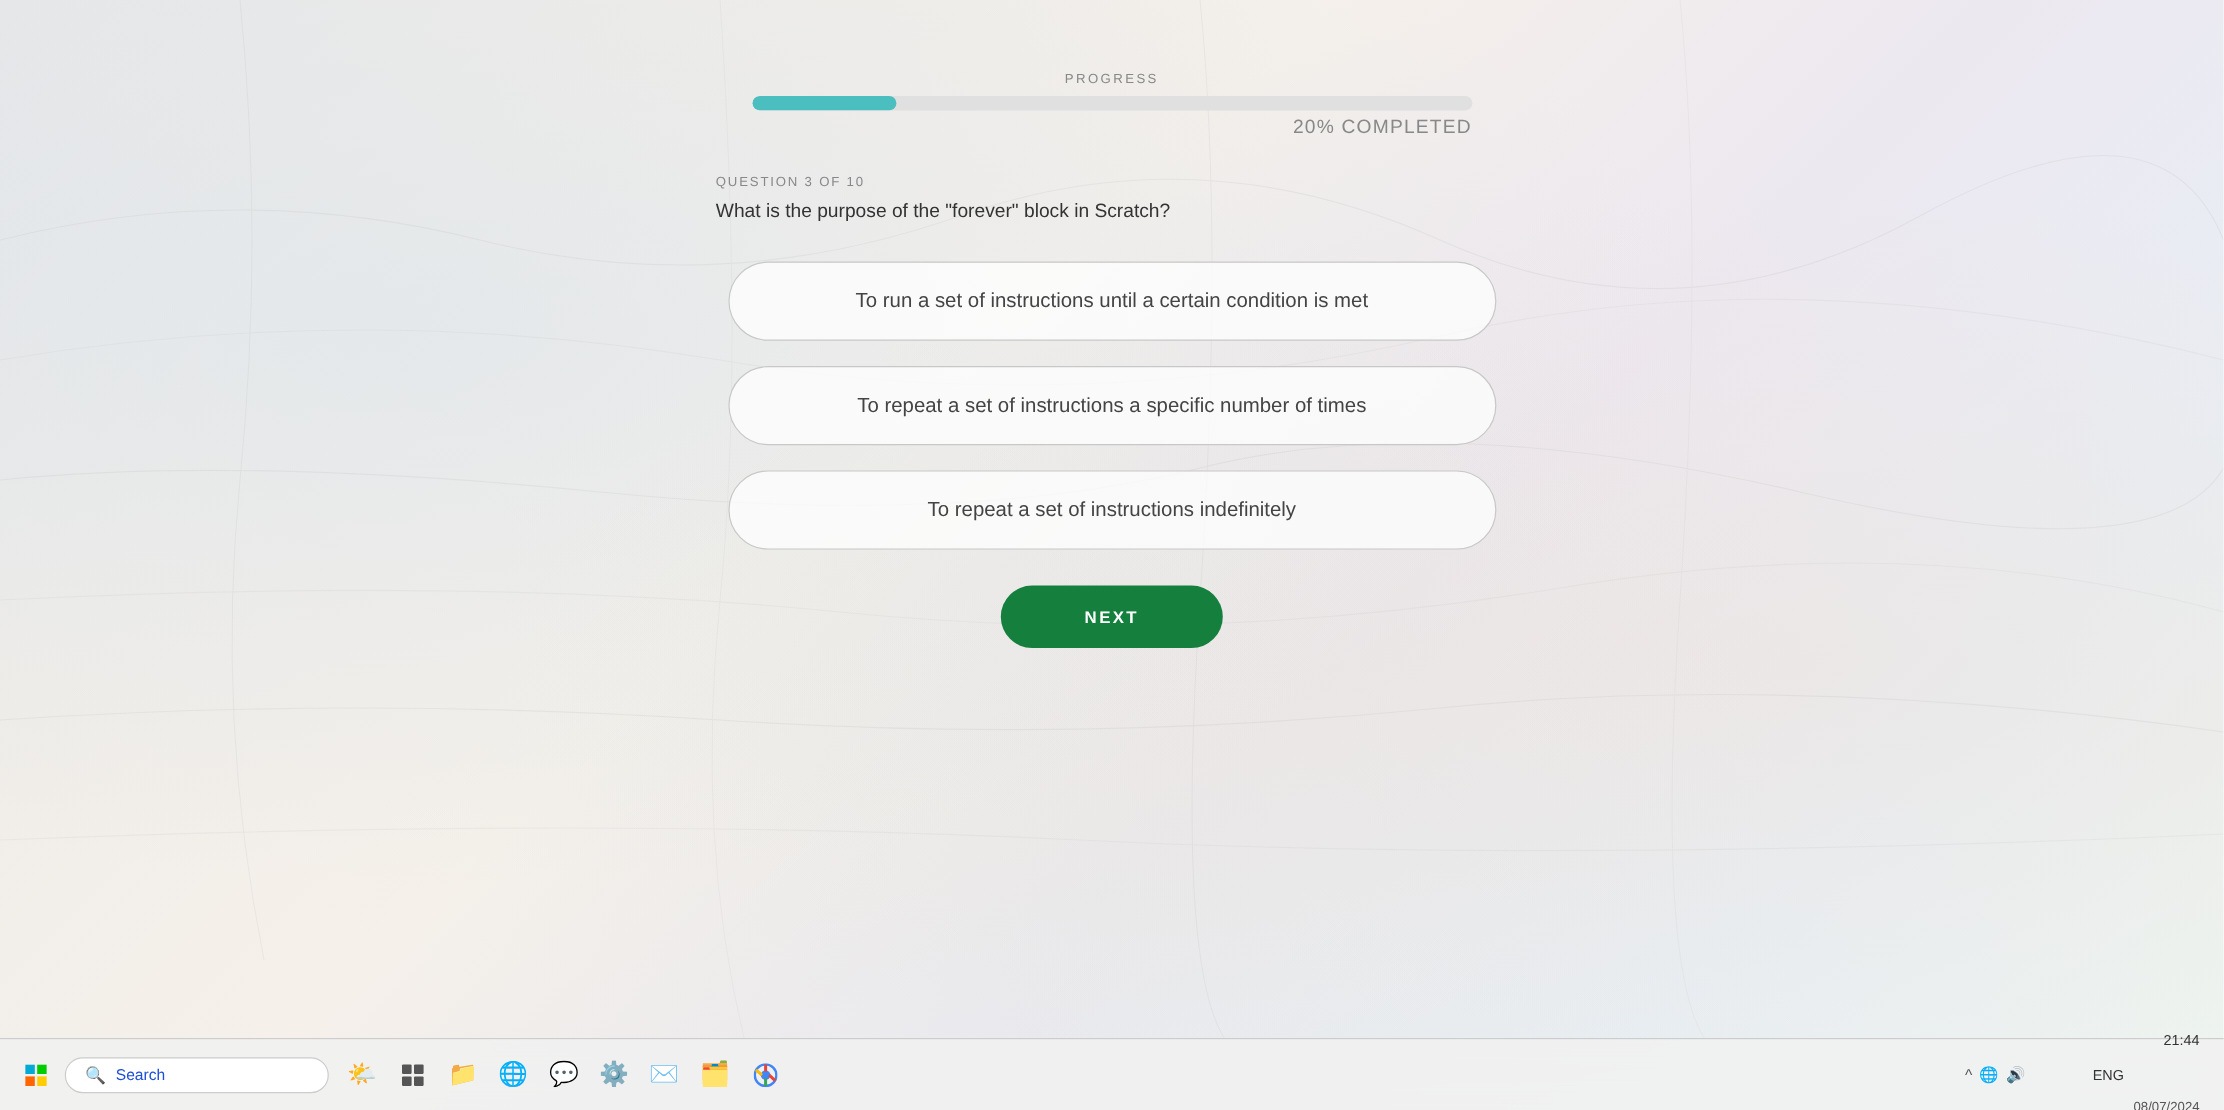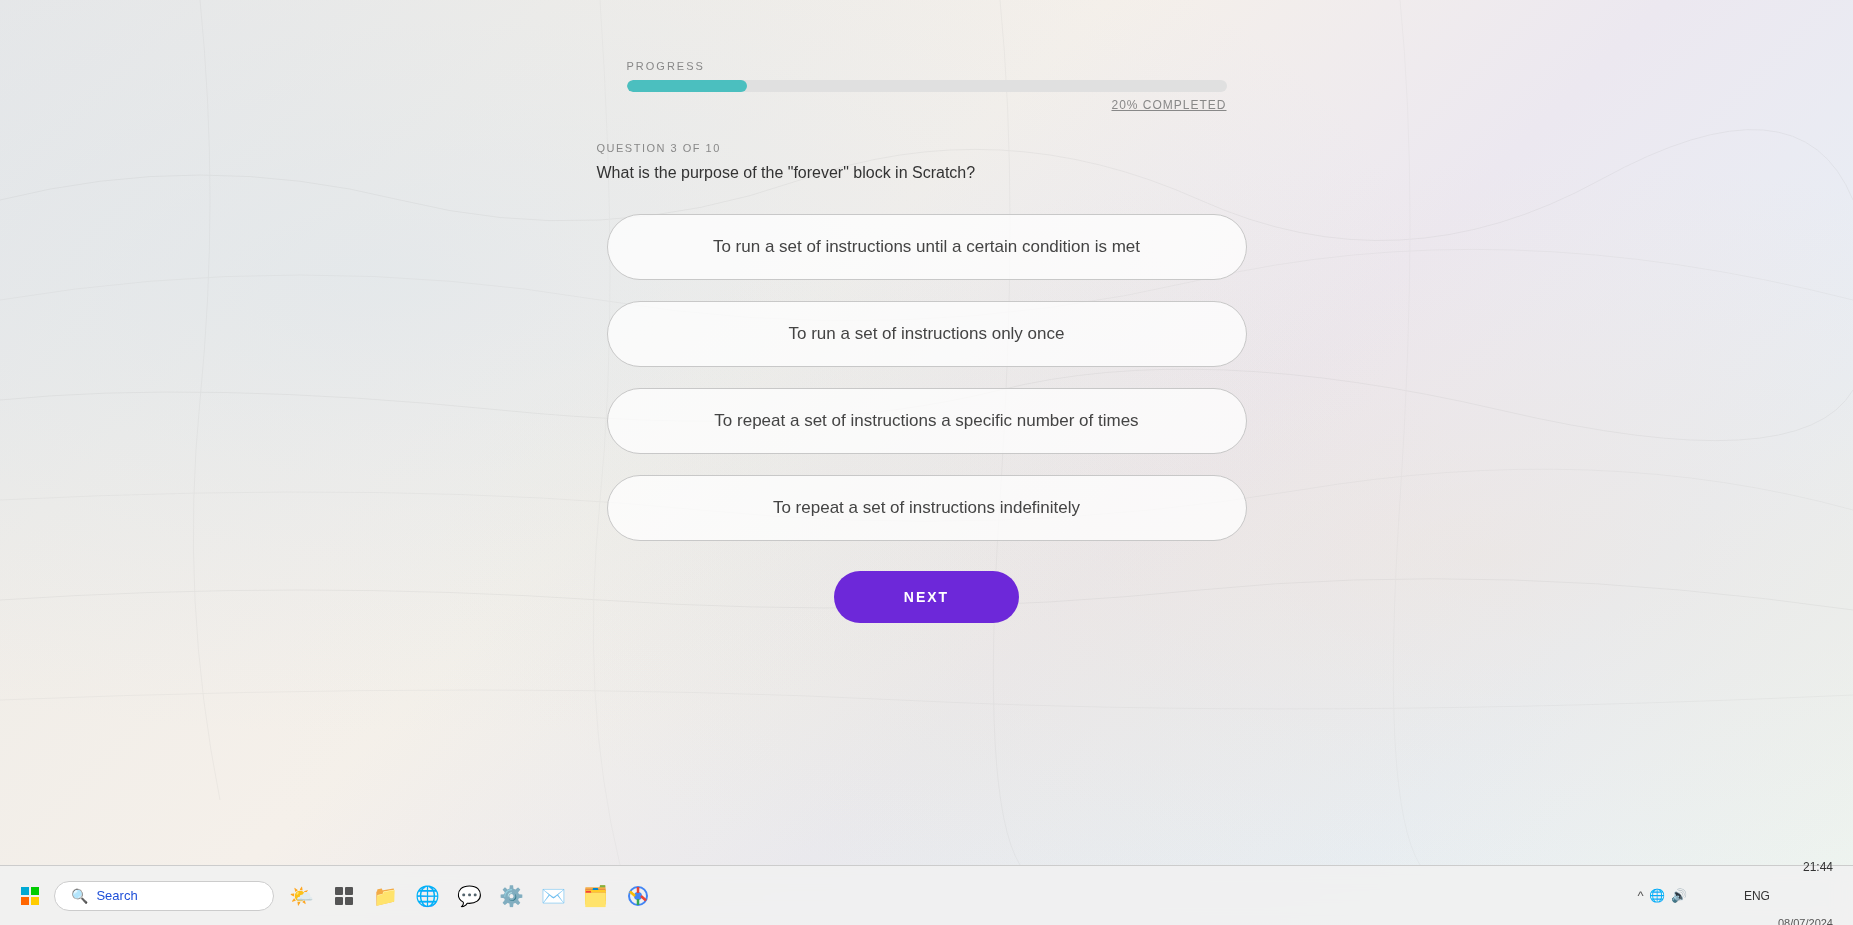--- a/index.html
+++ b/index.html
@@ -34,20 +34,21 @@
       display: flex;
       flex-direction: column;
       align-items: center;
       padding-top: 60px;
     }
 
     .progress-section {
       width: 600px;
       display: flex;
       flex-direction: column;
+      align-items: center;
       margin-bottom: 30px;
     }
 
     .progress-label {
       font-size: 11px;
       letter-spacing: 2px;
       color: #888;
       margin-bottom: 8px;
       font-weight: 500;
     }
@@ -62,25 +63,24 @@
     }
 
     .progress-bar-fill {
       height: 100%;
       background: #4bbfbf;
       border-radius: 6px;
       width: 20%;
     }
 
     .progress-completed {
-      font-size: 12px;
+      font-size: 16px;
       letter-spacing: 1px;
       color: #888;
       align-self: flex-end;
-      text-decoration: underline;
     }
 
     .question-section {
       width: 700px;
       margin-bottom: 30px;
       padding-left: 20px;
     }
 
     .question-number {
       font-size: 11px;
@@ -113,21 +113,21 @@
       border-radius: 50px;
       font-size: 17px;
       color: #444;
       text-align: center;
       cursor: pointer;
       transition: background 0.2s, border-color 0.2s;
       font-family: inherit;
     }
 
     .next-button {
-      background: #6d28d9;
+      background: #15803d;
       color: white;
       border: none;
       border-radius: 50px;
       padding: 18px 70px;
       font-size: 14px;
       letter-spacing: 2px;
       font-weight: 600;
       cursor: pointer;
       font-family: inherit;
     }
@@ -264,21 +264,20 @@
     <span class="progress-completed">20% COMPLETED</span>
   </div>
 
   <div class="question-section">
     <div class="question-number">QUESTION 3 OF 10</div>
     <div class="question-text">What is the purpose of the "forever" block in Scratch?</div>
   </div>
 
   <div class="answers-section">
     <button class="answer-button">To run a set of instructions until a certain condition is met</button>
-    <button class="answer-button">To run a set of instructions only once</button>
     <button class="answer-button">To repeat a set of instructions a specific number of times</button>
     <button class="answer-button">To repeat a set of instructions indefinitely</button>
   </div>
 
   <button class="next-button">NEXT</button>
 
 </div>
 
 <div class="taskbar">
   <div class="taskbar-start">

